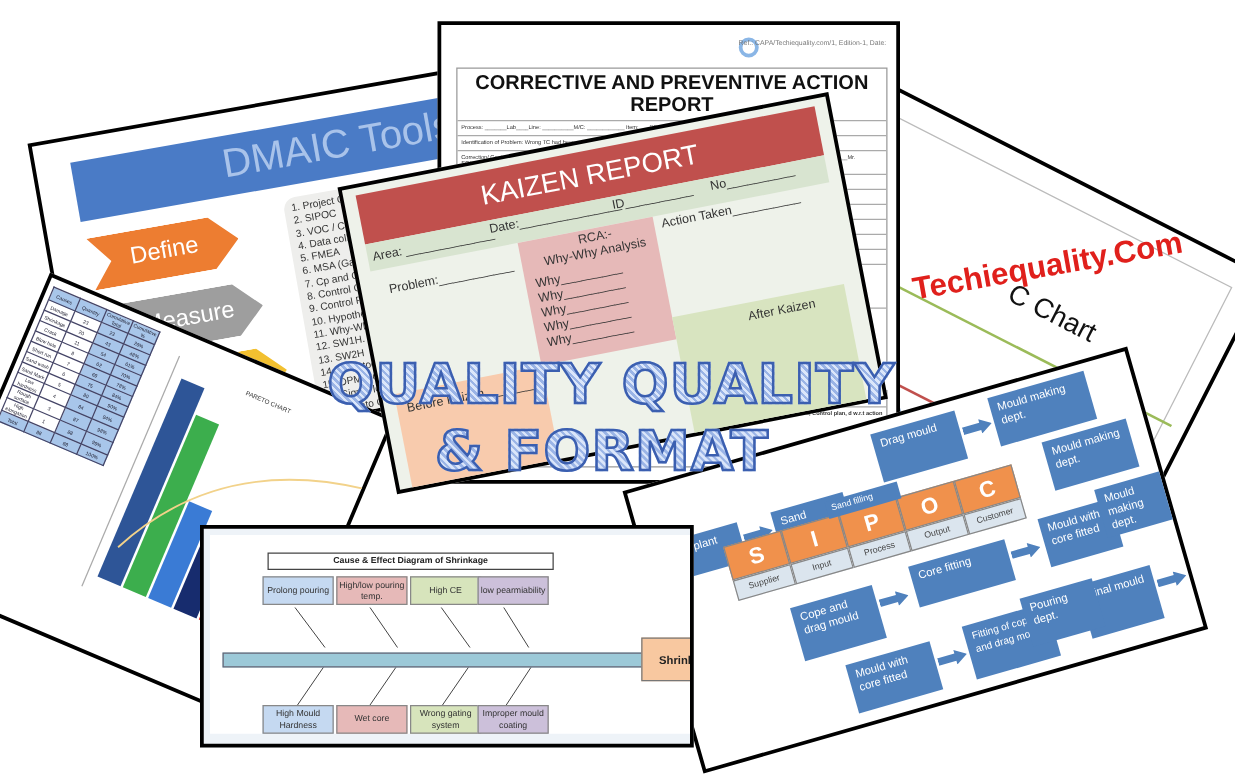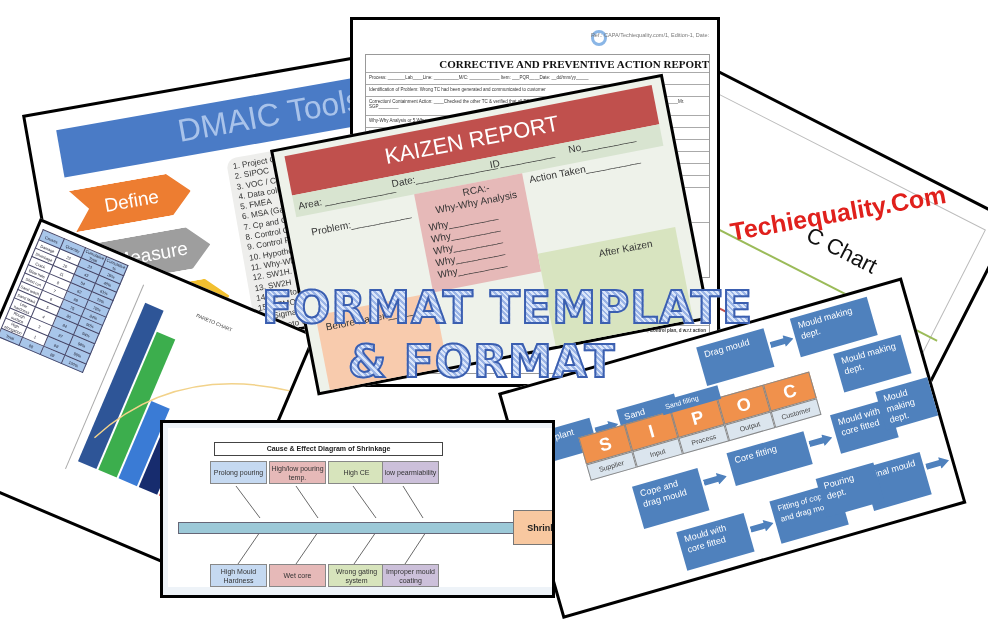--- a/index.html
+++ b/index.html
@@ -25,21 +25,21 @@
   #pareto td { border:1px solid #446; background:#a8c6ea; width:22px; height:8px; text-align:center; color:#223; padding:0; }
   #pareto td.w { background:#fff; }
   #pareto .chart { position:absolute; left:118px; top:18px; width:180px; height:200px; border-left:1px solid #aaa; }
   #pareto .bar { position:absolute; bottom:12px; width:20px; }
 
   
   #capa { left:350px; top:17px; width:370px; height:370px; }
   #capa .ref { position:absolute; right:8px; top:12px; font-size:5.5px; color:#777; }
   #capa .logo { position:absolute; left:238px; top:10px; width:16px; height:16px; border-radius:50%; border:3px solid #8ab6e6; box-sizing:border-box; }
   #capa .frame { position:absolute; left:12px; top:34px; width:343px; border:1px solid #999; }
-  #capa .h { font-size:11px; font-weight:bold; text-align:right; padding:3px 0 2px; color:#111;font-family:Liberation Serif, serif; }
+  #capa .h { font-size:16px; font-weight:bold; text-align:center; padding:3px 0 2px; color:#111; }
   #capa .row { font-size:4.5px; color:#333; border-top:1px solid #aaa; padding:2px 3px; min-height:7px; }
 
   
   #kaizen { left:270px; top:150px; width:400px; height:250px; transform:rotate(-11deg); transform-origin:0 0; background:#eef2ea; }
   #kaizen .head { position:absolute; left:10px; top:6px; right:10px; height:40px; background:#c0504d; color:#fff; font-size:22px; text-align:center; line-height:40px; }
   #kaizen .band { position:absolute; left:10px; top:46px; right:10px; height:22px; background:#d8e4d0; }
   #kaizen .lbl { position:absolute; font-size:10px; color:#333; }
   #kaizen .rca { position:absolute; left:130px; top:68px; width:110px; height:100px; background:#e6b9b8; }
   #kaizen .before { position:absolute; left:10px; top:168px; width:120px; height:90px; background:#f8cbad; }
   #kaizen .after { position:absolute; left:240px; top:150px; width:140px; height:110px; background:#d8e4c0; }
@@ -324,14 +324,14 @@
     </svg>
     <div class="spine"></div>
     <div class="effect">Shrinkage</div>
     <div class="cause" style="left:42px;top:136px;background:#c5d9f1">High Mould Hardness</div>
     <div class="cause" style="left:101px;top:136px;background:#e6b9b8">Wet core</div>
     <div class="cause" style="left:160px;top:136px;background:#d7e4bc">Wrong gating system</div>
     <div class="cause" style="left:214px;top:136px;background:#ccc0da">Improper mould coating</div>
   </div>
 </div>
 
-<div class="overlay" style="left:262px;top:282px;font-size:44px">FORMAT TEMPLATE</div>
+<div class="overlay" style="left:262px;top:282px;font-size:44px">QUALITY QUALITY</div>
 <div class="overlay" style="left:348px;top:336px;font-size:44px">&amp; FORMAT</div>
 
 </body></html>

